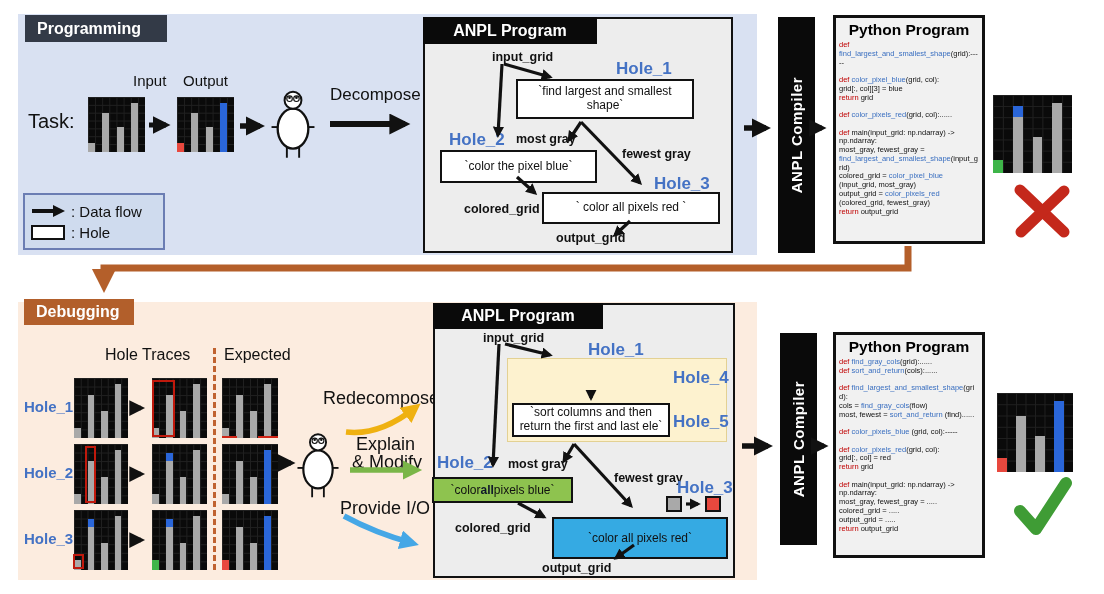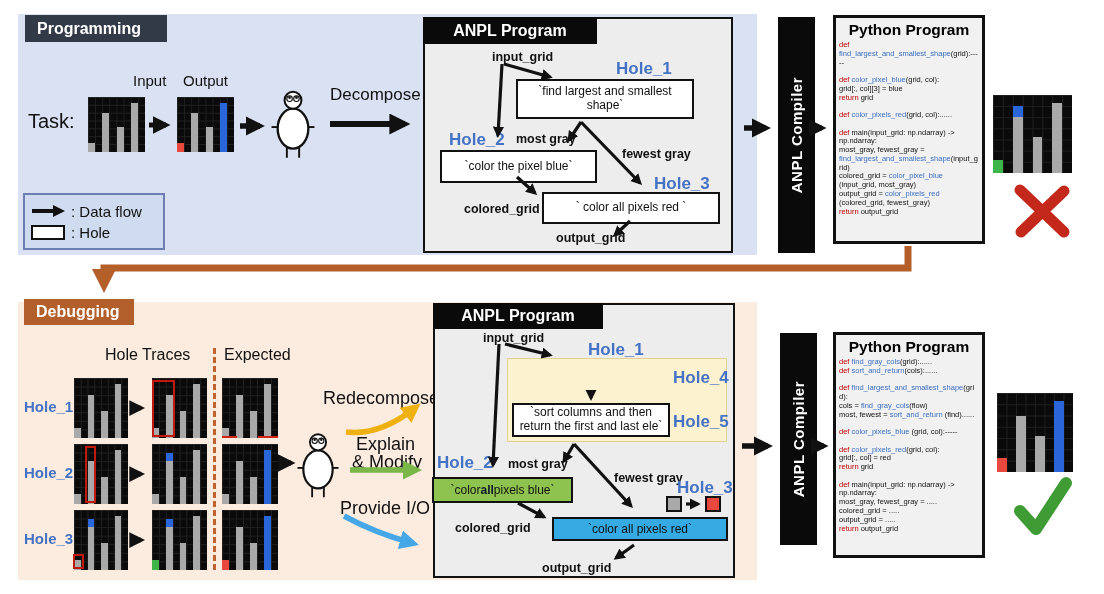--- a/index.html
+++ b/index.html
@@ -268,21 +268,21 @@
   <div class="small-label" style="left:508px;top:457px;">most gray</div>
   <div class="small-label" style="left:614px;top:471px;">fewest gray</div>
   <div class="green-box" style="left:432px;top:477px;width:141px;height:26px;">
     <span>`color </span>
       <span class="em-red">all</span>
       <span> pixels blue`</span>
   </div>
   <div class="hole-label" style="left:677px;top:478px;">Hole_3</div>
   <div class="sq" style="left:666px;top:496px;background:#a9a9a9;"></div>
   <div class="sq" style="left:705px;top:496px;background:#e8483e;"></div>
-  <div class="blue-box" style="left:552px;top:517px;width:176px;height:24px;">`color all pixels red`</div>
+  <div class="blue-box" style="left:552px;top:517px;width:176px;height:42px;">`color all pixels red`</div>
   <div class="small-label" style="left:455px;top:521px;">colored_grid</div>
   <div class="small-label" style="left:542px;top:561px;">output_grid</div>
 
   <div class="compiler" style="left:780px;top:333px;width:37px;height:212px;">
       <span>ANPL Compiler</span>
     </div>
 
   <div class="py-box" style="left:833px;top:332px;width:152px;height:226px;">
     <div class="py-title">Python Program</div>
     <div class="py-code">

